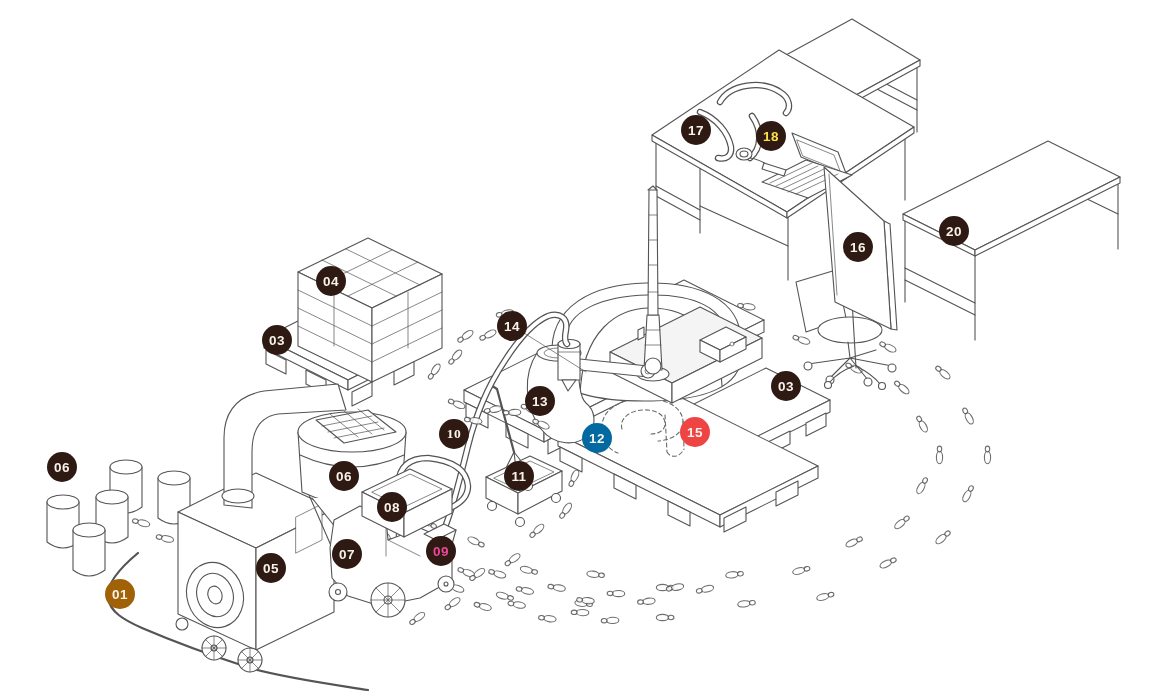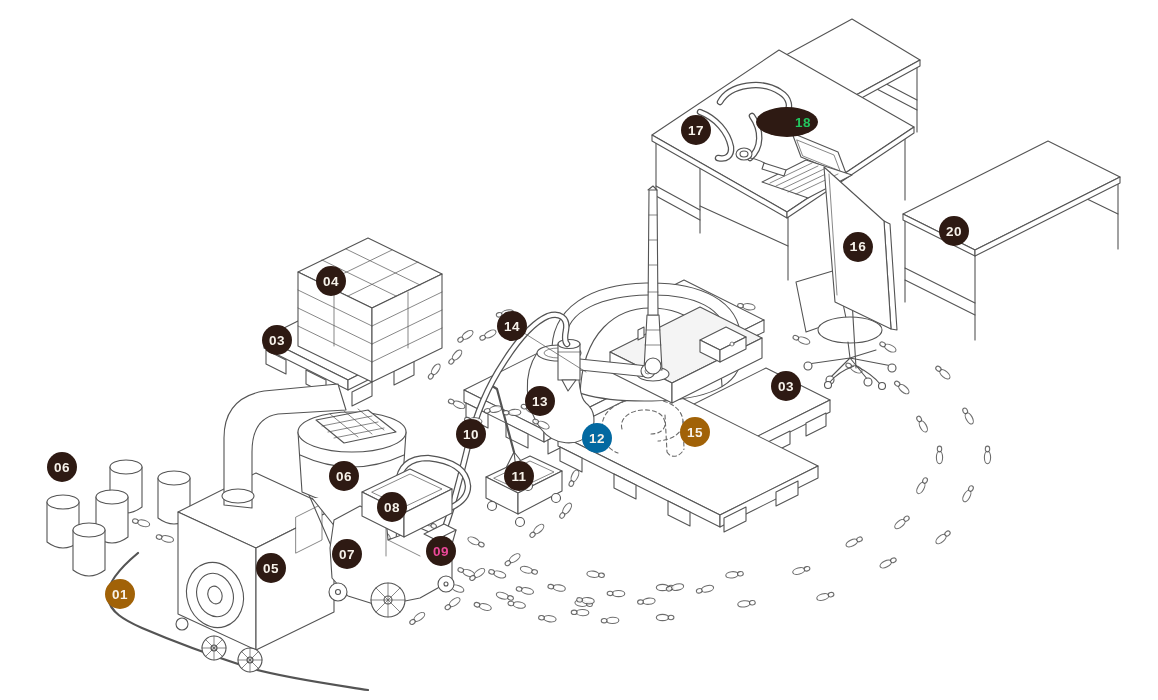--- a/index.html
+++ b/index.html
@@ -616,25 +616,25 @@
 <div id="markers">
       <div class="badge" style="left: 120px; top: 594px; background: #a16207; color: rgb(247, 242, 234);">01</div>
       <div class="badge" style="left: 62px; top: 467px; background: rgb(46, 26, 19); color: rgb(247, 242, 234);">06</div>
       <div class="badge" style="left: 277px; top: 340px; background: rgb(46, 26, 19); color: rgb(247, 242, 234);">03</div>
       <div class="badge" style="left: 331px; top: 281px; background: rgb(46, 26, 19); color: rgb(247, 242, 234);">04</div>
       <div class="badge" style="left: 271px; top: 568px; background: rgb(46, 26, 19); color: rgb(247, 242, 234);">05</div>
       <div class="badge" style="left: 344px; top: 476px; background: rgb(46, 26, 19); color: rgb(247, 242, 234);">06</div>
       <div class="badge" style="left: 347px; top: 554px; background: rgb(46, 26, 19); color: rgb(247, 242, 234);">07</div>
       <div class="badge" style="left: 392px; top: 507px; background: rgb(46, 26, 19); color: rgb(247, 242, 234);">08</div>
       <div class="badge" style="left: 441px; top: 551px; background: rgb(46, 26, 19); color: #ec4899;">09</div>
-      <div class="badge" style="left: 471px; top: 434px; background: rgb(46, 26, 19); color: rgb(247, 242, 234);">10</div>
+      <div class="badge" style="left: 454px; top: 434px; background: rgb(46, 26, 19); color: rgb(247, 242, 234); font-family: Liberation Serif, serif;">10</div>
       <div class="badge" style="left: 519px; top: 476px; background: rgb(46, 26, 19); color: rgb(247, 242, 234);">11</div>
       <div class="badge" style="left: 597px; top: 438px; background: #0369a1; color: rgb(247, 242, 234);">12</div>
       <div class="badge" style="left: 540px; top: 401px; background: rgb(46, 26, 19); color: rgb(247, 242, 234);">13</div>
       <div class="badge" style="left: 512px; top: 326px; background: rgb(46, 26, 19); color: rgb(247, 242, 234);">14</div>
-      <div class="badge" style="left: 695px; top: 397px; background: #a16207; color: rgb(247, 242, 234); margin-top: 20px;">15</div>
+      <div class="badge" style="left: 695px; top: 397px; background: #ef4444; color: rgb(247, 242, 234); margin-top: 20px;">15</div>
       <div class="badge" style="left: 786px; top: 386px; background: rgb(46, 26, 19); color: rgb(247, 242, 234);">03</div>
-      <div class="badge" style="left: 858px; top: 247px; background: rgb(46, 26, 19); color: rgb(247, 242, 234); font-family: Liberation Mono, monospace;">16</div>
+      <div class="badge" style="left: 858px; top: 247px; background: rgb(46, 26, 19); color: rgb(247, 242, 234);">16</div>
       <div class="badge" style="left: 696px; top: 130px; background: rgb(46, 26, 19); color: rgb(247, 242, 234);">17</div>
-      <div class="badge" style="left: 771px; top: 122px; background: rgb(46, 26, 19); color: #22c55e; padding-left: 32px;">18</div>
+      <div class="badge" style="left: 771px; top: 136px; background: rgb(46, 26, 19); color: #fde047;">18</div>
       <div class="badge" style="left: 954px; top: 231px; background: rgb(46, 26, 19); color: rgb(247, 242, 234);">20</div>
     </div>
 </div>
 
 </body></html>

